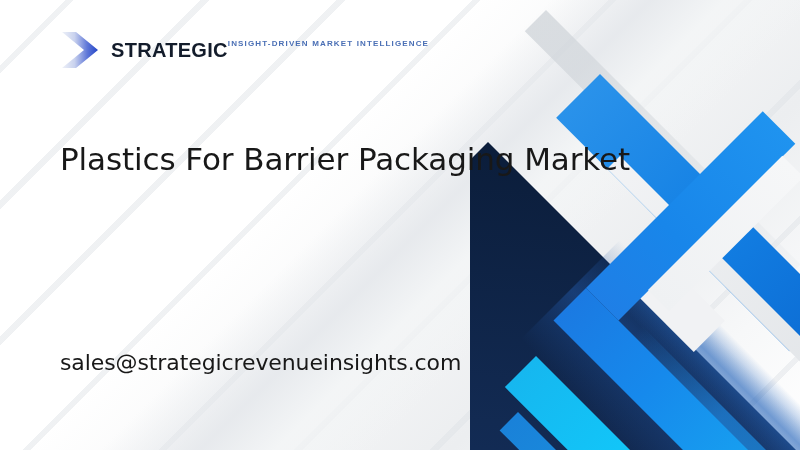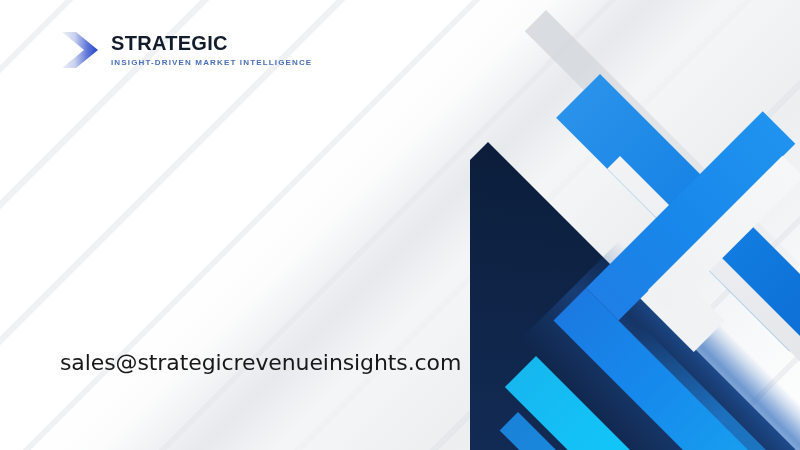--- a/index.html
+++ b/index.html
@@ -210,38 +210,37 @@
     gap: 9px;
   }
   .logo-mark {
     width: 44px;
     height: 44px;
     flex: 0 0 auto;
     display: block;
   }
   .logo-text {
     display: flex;
-    flex-direction: column;
+    flex-direction: row;
     line-height: 1;
   }
   .logo-l1, .logo-l2 {
     font-family: "Liberation Sans", sans-serif;
     font-weight: 700;
     font-size: 20px;
     letter-spacing: 0.3px;
     color: #131c2b;
     line-height: 1.04;
   }
   .logo-tag {
     font-family: "Liberation Sans", sans-serif;
     font-size: 8px;
     font-weight: 600;
     letter-spacing: 1.15px;
     color: #4a6fb5;
-    margin-top: 6px;
     text-align: center;
   }
 
   
   .title {
     position: absolute;
     left: 60px;
     top: 141px;
     width: 640px;
     font-family: "DejaVu Sans", sans-serif;
@@ -300,16 +299,17 @@
         </linearGradient>
       </defs>
       <path d="M4 4 L18 4 L40 22 L18 40 L4 40 L26 22 Z" fill="url(#chevGrad)"></path>
     </svg>
     <div class="logo-text">
       <div class="logo-l1">STRATEGIC</div>
       <div class="logo-tag">INSIGHT-DRIVEN MARKET INTELLIGENCE</div>
     </div>
   </div>
 
+  <div class="title">Plastics For Barrier Packaging Market</div>
 
   <div class="email">sales@strategicrevenueinsights.com</div>
 
 </div>
 
 </body></html>

